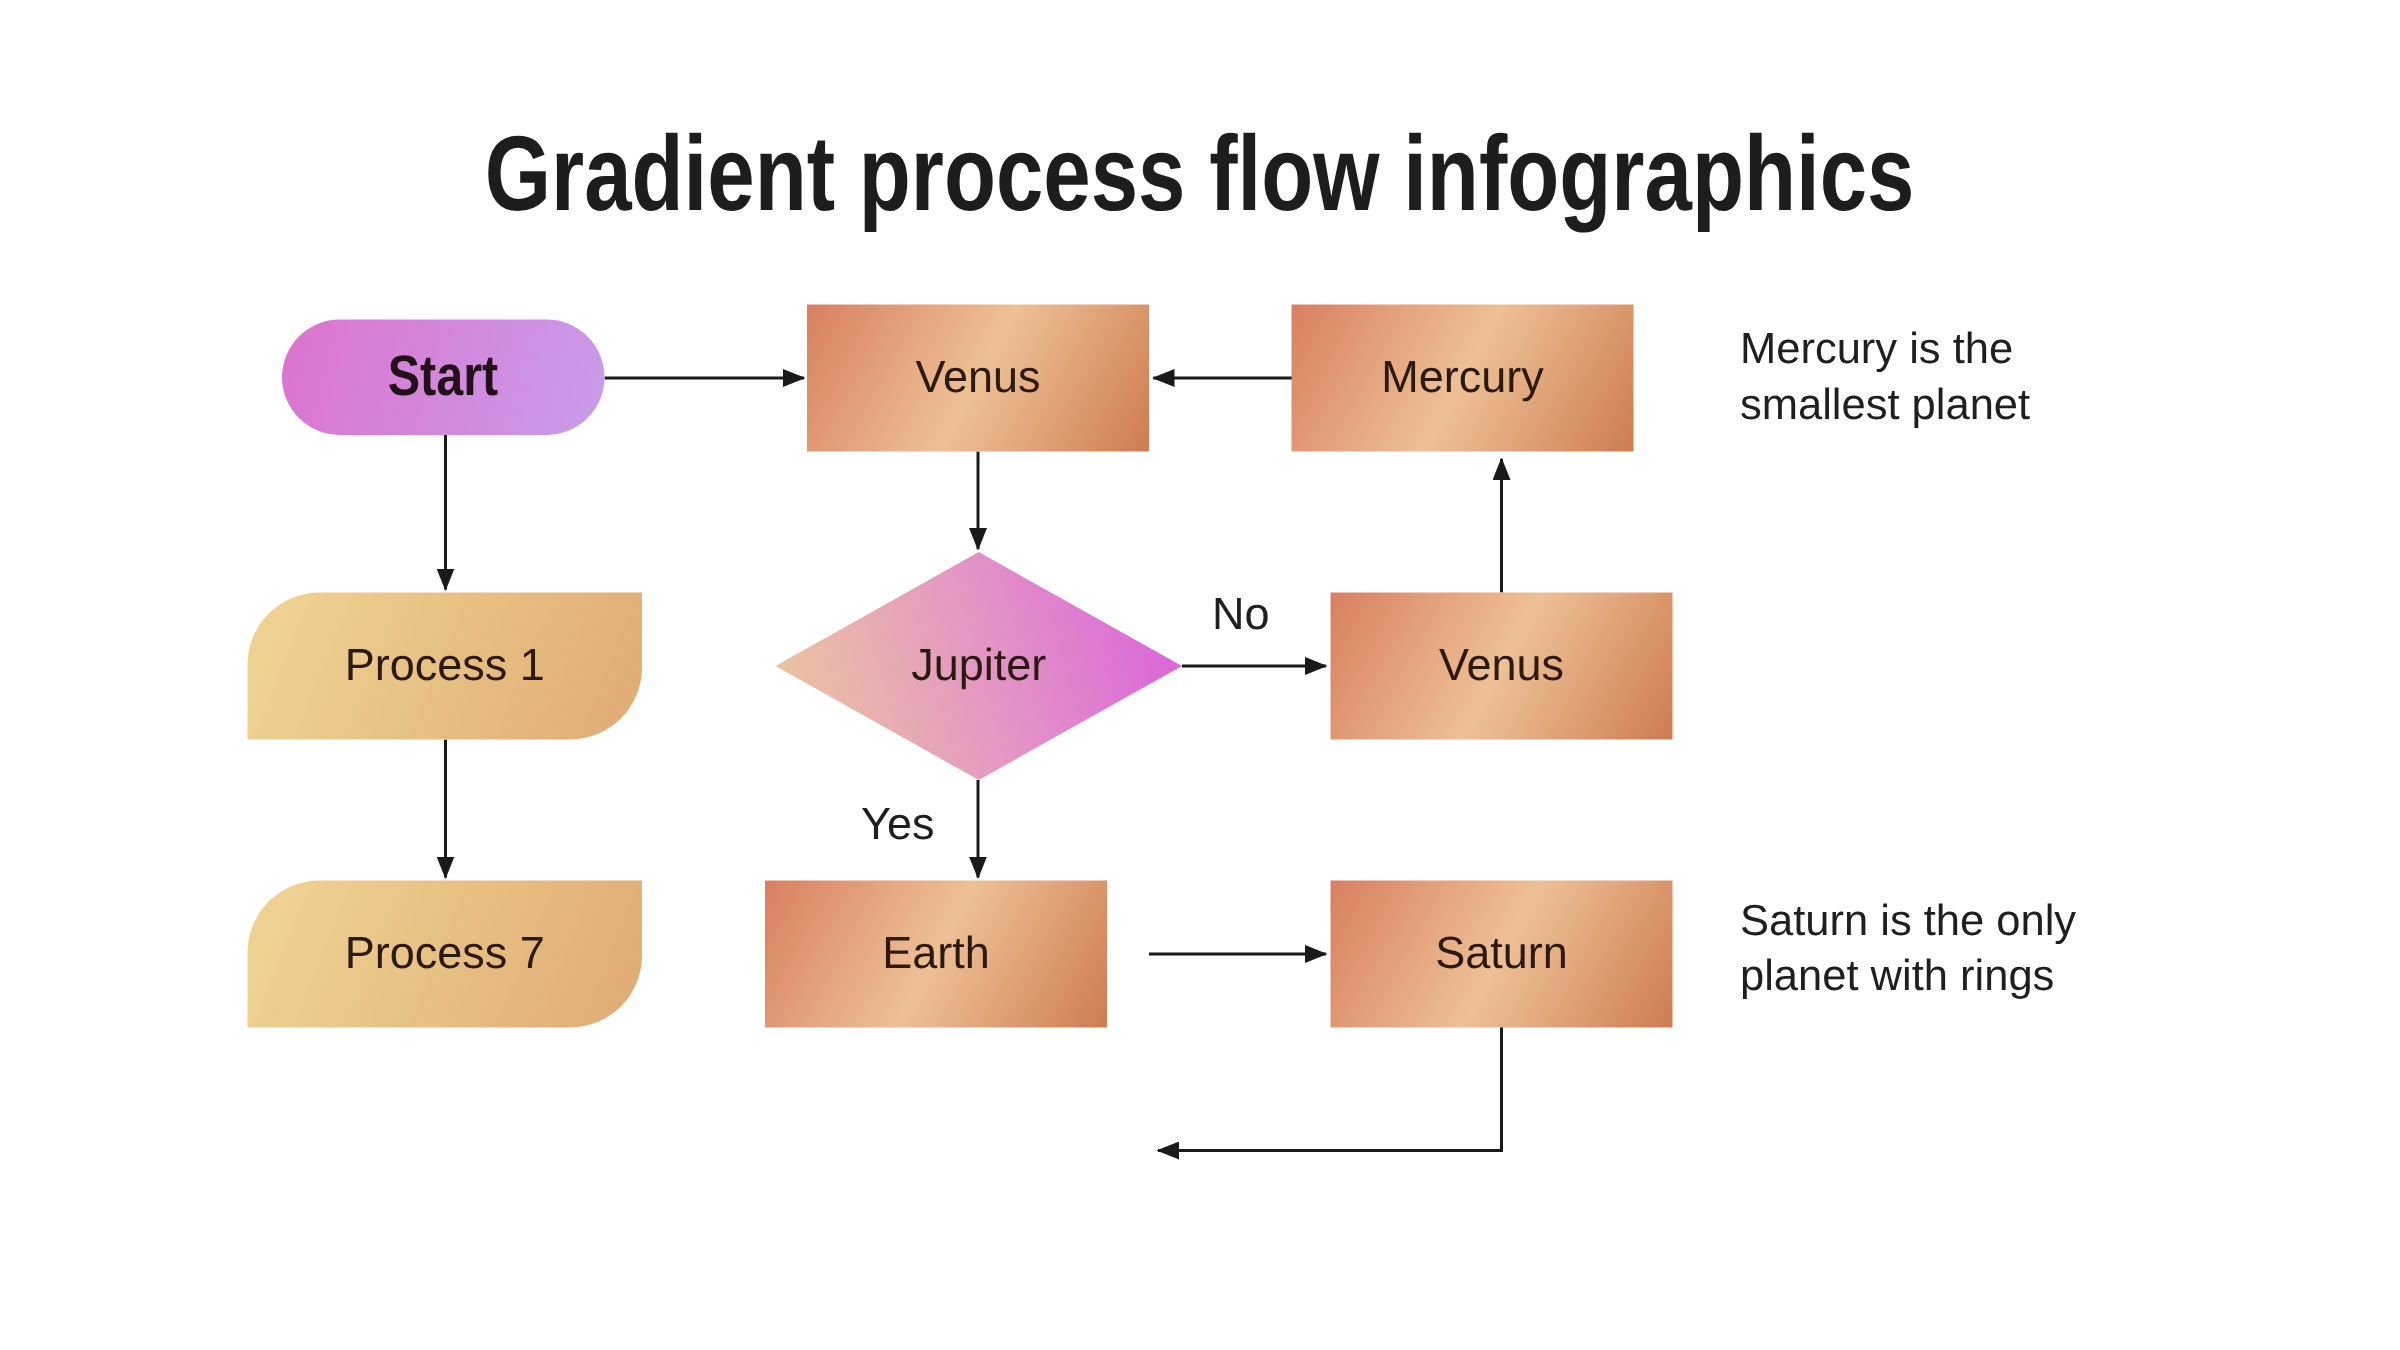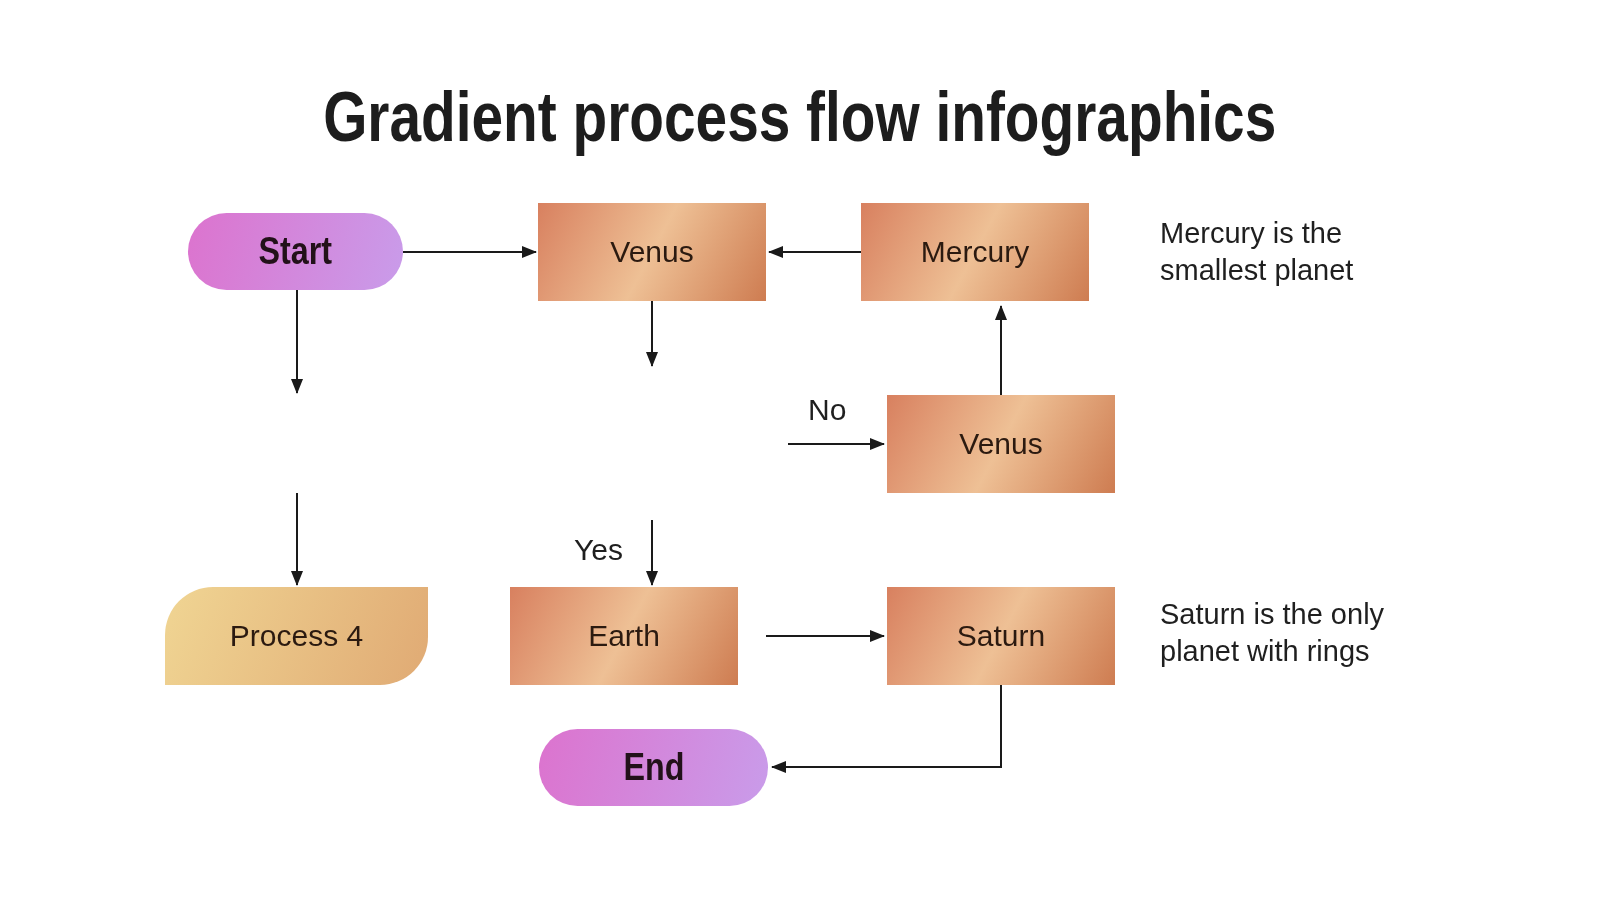--- a/index.html
+++ b/index.html
@@ -78,49 +78,52 @@
     <path class="wire" d="M1001,395 L1001,306" marker-end="url(#ah)"></path>
     <path class="wire" d="M652,520 L652,585" marker-end="url(#ah)"></path>
     <path class="wire" d="M766,636 L884,636" marker-end="url(#ah)"></path>
     <path class="wire" d="M1001,684 L1001,767 L772,767" marker-end="url(#ah)"></path>
   </svg>
 
   <div class="node pill" style="left:188px; top:213px; width:215px;">
     <span class="squeeze">Start</span>
   </div>
 
+  <div class="node process" style="left:165px; top:395px;">
+    <span>Process 1</span>
+  </div>
 
   <div class="node process" style="left:165px; top:587px;">
-    <span>Process 4</span>
+    <span>Process 7</span>
   </div>
 
   <div class="node box" style="left:538px; top:203px;">
     <span>Venus</span>
   </div>
 
   <div class="node box" style="left:861px; top:203px;">
     <span>Mercury</span>
   </div>
 
+  <div class="node diamond" style="left:517px; top:368px;">
+    <span>Jupiter</span>
+  </div>
 
   <div class="node box" style="left:887px; top:395px;">
     <span>Venus</span>
   </div>
 
   <div class="node box" style="left:510px; top:587px;">
     <span>Earth</span>
   </div>
 
   <div class="node box" style="left:887px; top:587px;">
     <span>Saturn</span>
   </div>
 
-  <div class="node pill" style="left:539px; top:729px; width:229px;">
-    <span class="squeeze">End</span>
-  </div>
 
   <div class="edge-label" style="left:808px; top:392px;">No</div>
   <div class="edge-label" style="left:574px; top:532px;">Yes</div>
 
   <div class="note" style="top:215px;">Mercury is the
 smallest planet</div>
   <div class="note" style="top:596px;">Saturn is the only
 planet with rings</div>
 
 </div>

